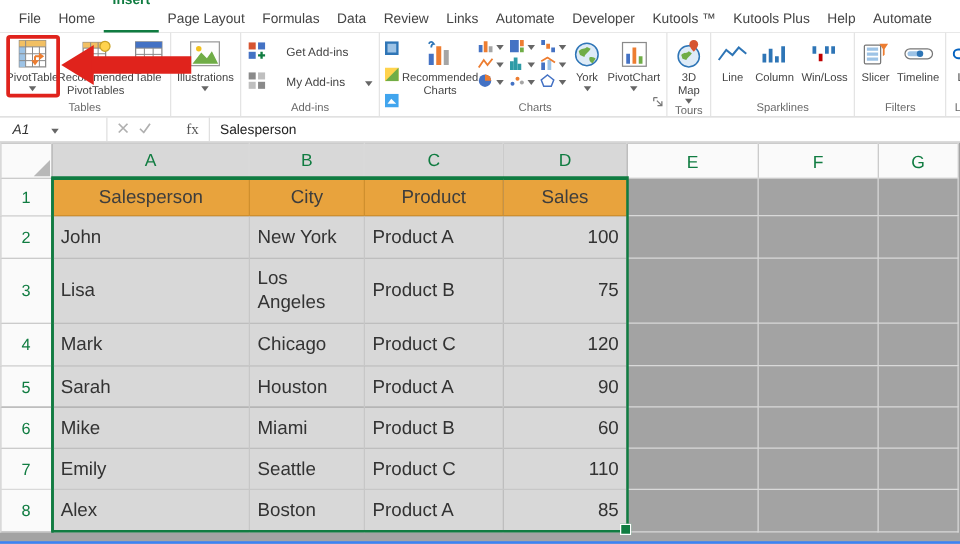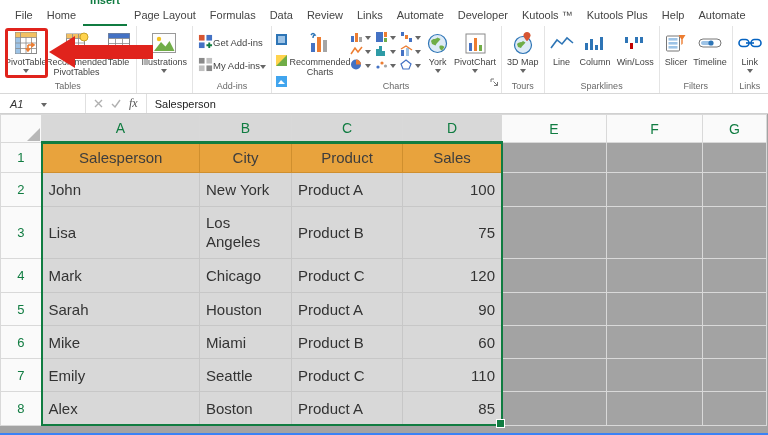--- a/index.html
+++ b/index.html
@@ -12,31 +12,31 @@
   .tab.active { color:#107C41; font-weight:bold; border-bottom:2.5px solid #107C41; padding-bottom:18px; }
 
   
   .ribbon { height:68px; display:flex; border-bottom:1px solid #d8d8d8; background:#fff; }
   .grp { display:flex; flex-direction:column; border-right:1px solid #e4e4e4; padding:1px 2px 0; position:relative; }
   .grp-body { flex:1; display:flex; align-items:flex-start; }
   .grp-lbl { font-size:9px; color:#696969; text-align:center; padding:0 4px 2px; white-space:nowrap; }
   .big { display:flex; flex-direction:column; align-items:center; font-size:9px; color:#444; padding:3px 3px 0; line-height:1.12; text-align:center; max-width:54px; }
   .big .ic { height:26px; display:flex; align-items:center; margin-bottom:1px; }
   .caret { width:0; height:0; border-left:3px solid transparent; border-right:3px solid transparent; border-top:4px solid #666; display:inline-block; margin-top:2px; }
-  .small-btn { display:flex; align-items:center; gap:0; font-size:9.5px; color:#444; padding:3px 3px; white-space:nowrap; }
+  .small-btn { display:flex; align-items:center; gap:16px; font-size:9.5px; color:#444; padding:3px 3px; white-space:nowrap; }
   .minigrid { display:grid; grid-template-columns:repeat(3,auto); gap:3px 4px; padding:4px 3px; }
   .mini { display:flex; align-items:center; gap:2px; }
   .launcher { position:absolute; right:2px; bottom:2px; }
   .stackicons { display:flex; flex-direction:column; gap:3px; padding:4px 2px; }
 
   
   .fbar { height:20px; display:flex; align-items:center; border-bottom:1px solid #d0d0d0; background:#fff; font-size:11px; color:#333; }
   .namebox { width:86px; height:100%; display:flex; align-items:center; padding-left:10px; border-right:1px solid #e0e0e0; gap:18px;font-style:italic; }
   .fx-btns { display:flex; align-items:center; gap:8px; padding:0 8px; border-right:1px solid #e0e0e0; height:100%; color:#9a9a9a; }
-  .fx-label { font-style:italic; font-family:"Liberation Serif", serif; font-size:12px; color:#555; }
+  .fx-label { font-family:"Liberation Serif", serif; font-size:12px; color:#555;margin-left:20px; }
   .formula-text { padding-left:8px; font-size:11px; color:#222; }
 
   
   .sheet { position:relative; }
   table.grid { border-collapse:collapse; table-layout:fixed; width:766px; }
   .grid th, .grid td { border:1px solid #d9d9d9; overflow:hidden; white-space:nowrap; }
   .grid th { background:#fafafa; color:#107C41; font-weight:400; font-size:14px; height:28px; }
   th.selcol { background:#d8d8d8; border-bottom:2px solid #107C41; }
   th.rownum { font-size:13px; }
   th.rownum.selrow { background:#fafafa; border-right:2px solid #107C41; }

